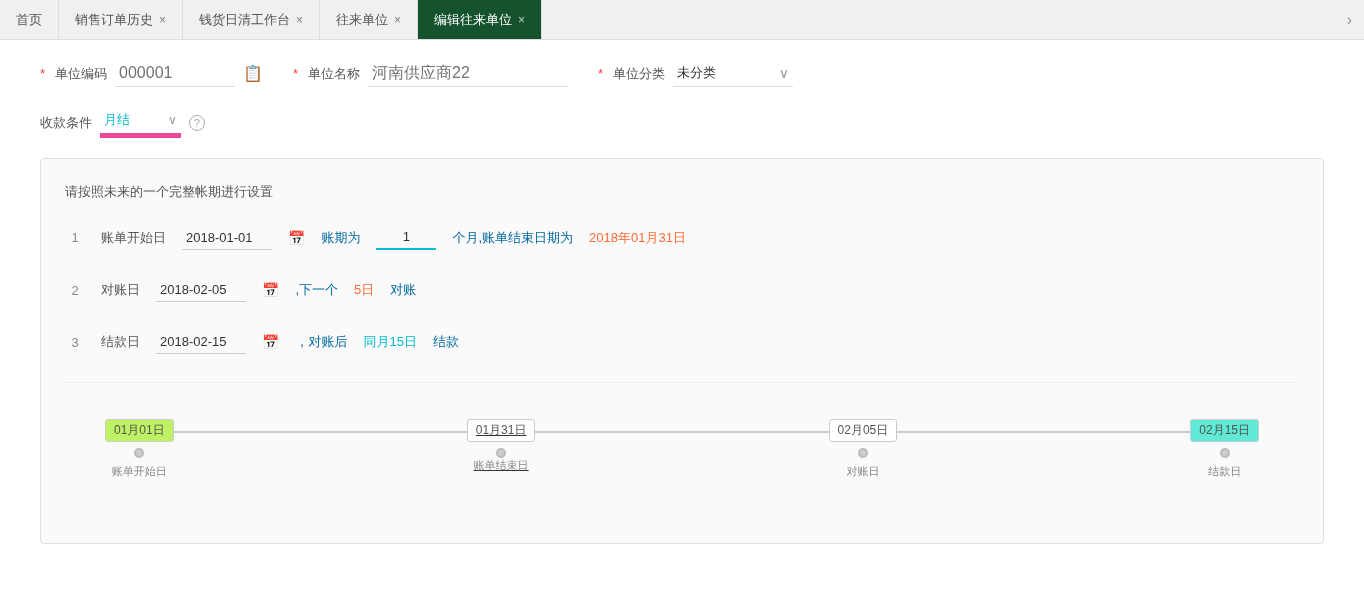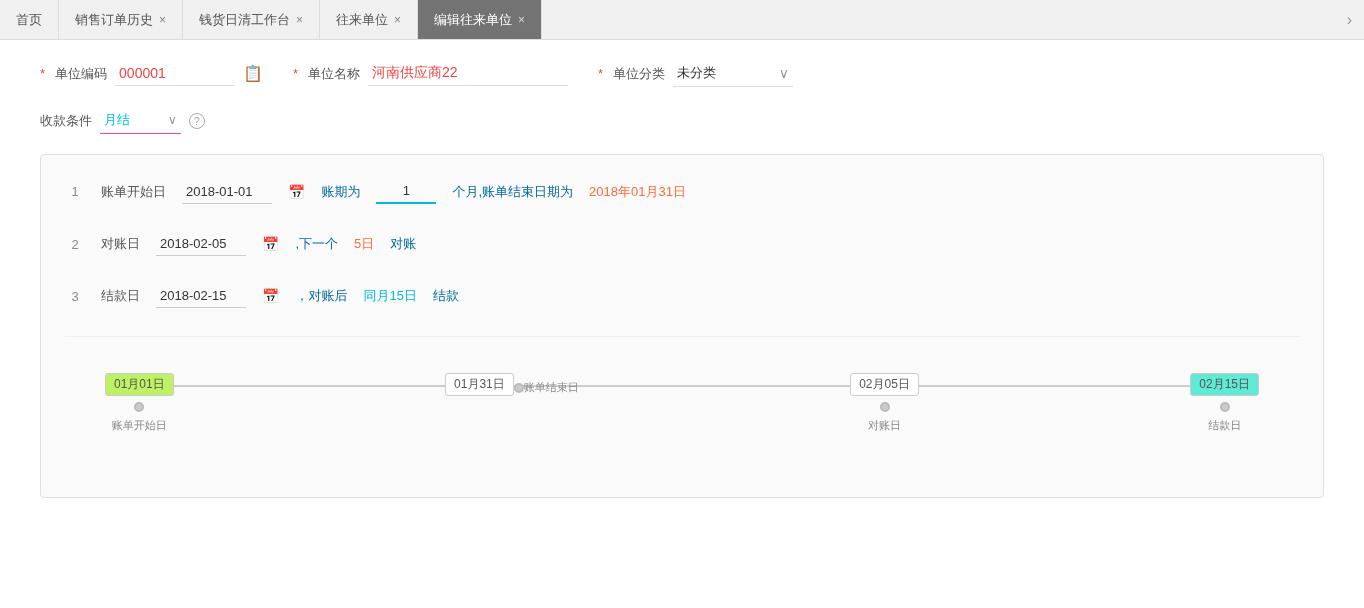--- a/index.html
+++ b/index.html
@@ -23,21 +23,21 @@
       font-size: 13px;
       color: #555;
       border-right: 1px solid #ddd;
       gap: 6px;
       white-space: nowrap;
     }
     .tab:first-child {
       border-left: none;
     }
     .tab.active {
-      background: #737373;
+      background: #14532d;
       color: #fff;
     }
     .tab .close-btn {
       font-size: 12px;
       color: inherit;
       opacity: 0.7;
       cursor: pointer;
     }
     .tab-arrow {
       margin-left: auto;
@@ -109,38 +109,38 @@
       border-radius: 50%;
       background: #00bcd4;
     }
 
     
     .text-input {
       border: none;
       border-bottom: 1px solid #ddd;
       padding: 4px 4px;
       outline: none;
-      font-size: 14px;
-      color: #ef4444;
+      font-size: 16px;
+      color: #737373;
       background: transparent;
       width: 120px;
     }
     .text-input.wide { width: 200px; }
 
     .input-icon {
       color: #90b0c0;
       font-size: 16px;
       cursor: pointer;
     }
 
     
     .select-container {
       display: flex;
       align-items: center;
-      border-bottom: 1px solid #ec4899;
+      border-bottom: 5px solid #ec4899;
       padding: 4px 4px;
       gap: 4px;
     }
     .select-value {
       color: #00bcd4;
       font-size: 13px;
       min-width: 60px;
     }
     .select-arrow {
       color: #999;
@@ -304,20 +304,21 @@
       <span class="form-label">收款条件</span>
       <div class="select-container">
         <span class="select-value">月结</span>
         <span class="select-arrow">∨</span>
       </div>
       <div class="help-icon">?</div>
     </div>
   </div>
 
   <div class="settings-card">
+    <div class="settings-title">请按照未来的一个完整帐期进行设置</div>
 
     <div class="setting-row">
       <span class="setting-number">1</span>
       <span class="setting-field-label">账单开始日</span>
       <input type="text" class="setting-date-input" value="2018-01-01" style="">
       <span class="cal-icon">📅</span>
       <span class="setting-desc">账期为</span>
       <input type="text" class="period-input" value="1" style="">
       <span class="setting-desc">个月,账单结束日期为</span>
       <span class="highlight-orange">2018年01月31日</span>
@@ -348,21 +349,21 @@
       <div style="position:relative; padding: 20px 0 40px 0;">
         <div style="position:absolute; top:32px; left:40px; right:40px; height:2px; background:#ccc;"></div>
         <div style="display:flex; justify-content:space-between; align-items:flex-start; padding: 0 40px;">
 
           <div style="display:flex;flex-direction:column;align-items:center;position:relative;z-index:1;">
             <div style="border:1px solid #ccc;border-radius:3px;padding:2px 8px;font-size:12px;color:#555;background:#bef264;margin-bottom:6px;">01月01日</div>
             <div style="width:10px;height:10px;border-radius:50%;background:#ccc;border:2px solid #bbb;"></div>
             <div style="font-size:11px;color:#888;margin-top:6px;">账单开始日</div>
           </div>
 
-          <div style="display:flex;flex-direction:row;align-items:center;position:relative;z-index:1;">
+          <div style="display:flex;flex-direction:column;align-items:center;position:relative;z-index:1;text-decoration:underline;">
             <div style="border:1px solid #ccc;border-radius:3px;padding:2px 8px;font-size:12px;color:#555;background:#fff;margin-bottom:6px;">01月31日</div>
             <div style="width:10px;height:10px;border-radius:50%;background:#ccc;border:2px solid #bbb;"></div>
             <div style="font-size:11px;color:#888;">账单结束日</div>
           </div>
 
           <div style="display:flex;flex-direction:column;align-items:center;position:relative;z-index:1;">
             <div style="border:1px solid #ccc;border-radius:3px;padding:2px 8px;font-size:12px;color:#555;background:#fff;margin-bottom:6px;">02月05日</div>
             <div style="width:10px;height:10px;border-radius:50%;background:#ccc;border:2px solid #bbb;"></div>
             <div style="font-size:11px;color:#888;margin-top:6px;">对账日</div>
           </div>

